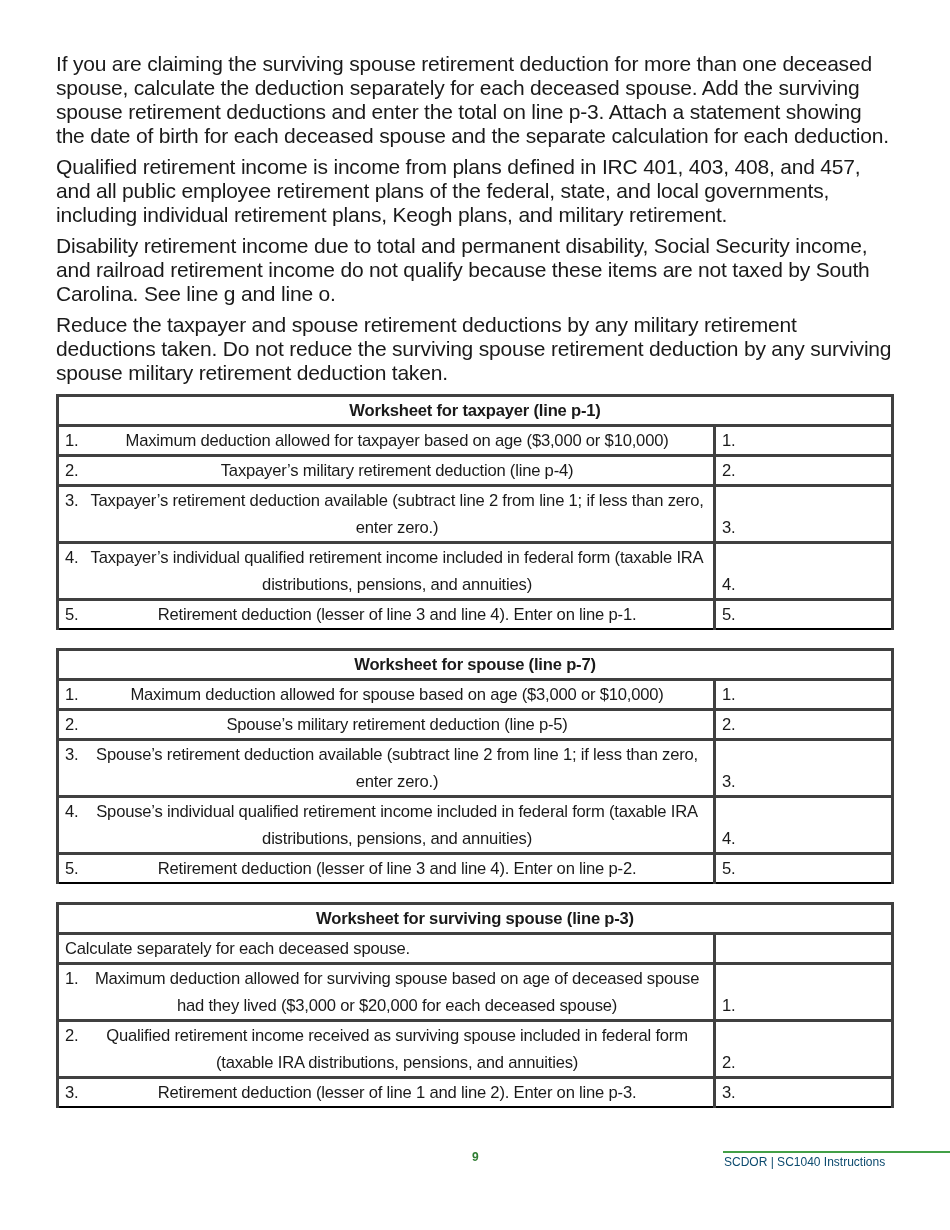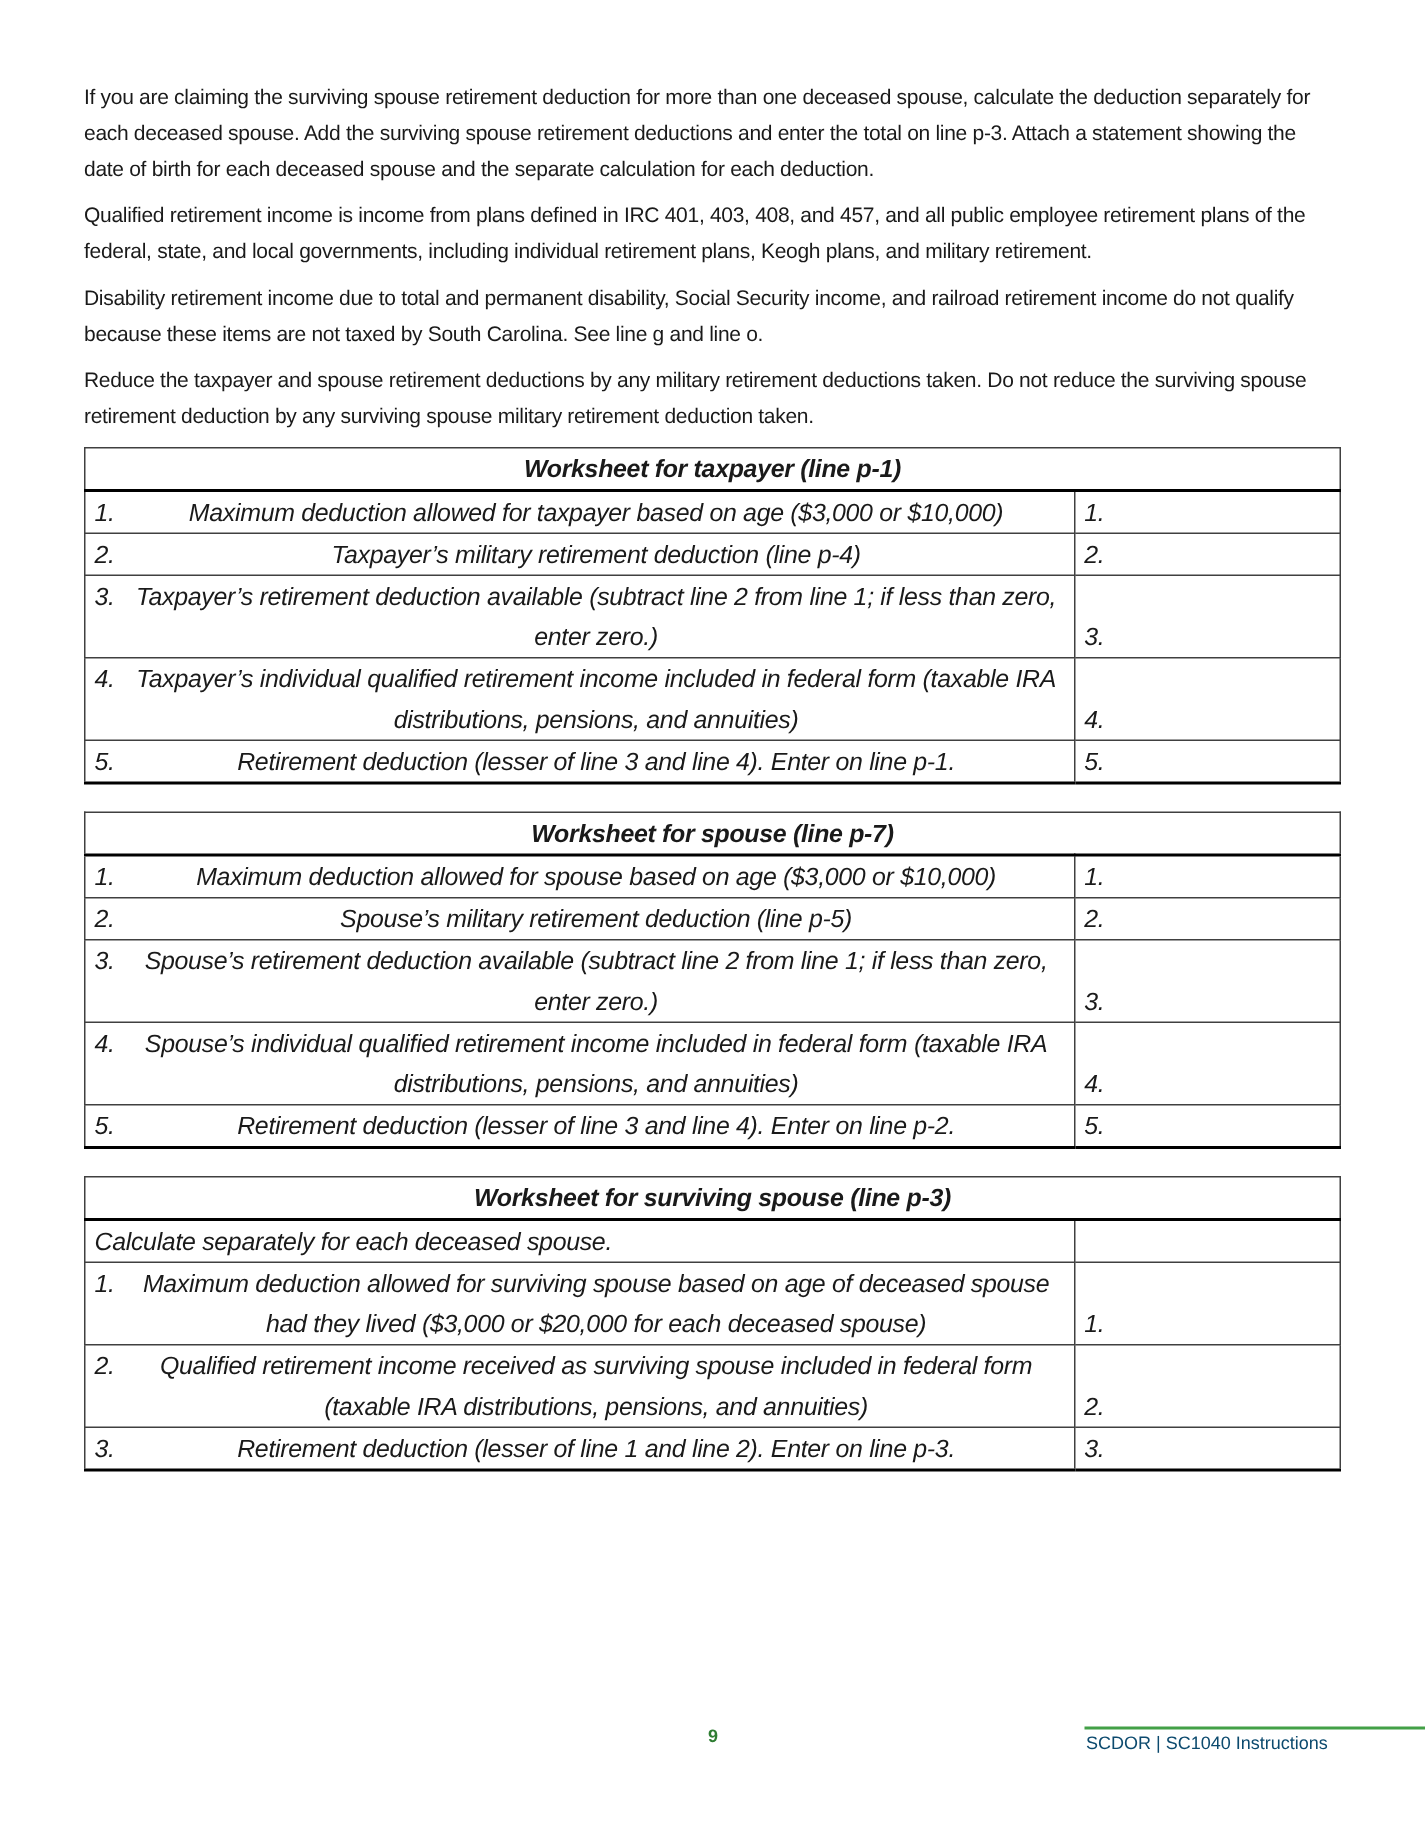--- a/index.html
+++ b/index.html
@@ -1,23 +1,23 @@
 <!DOCTYPE html>
 <html><head>
 <meta charset="utf-8">
 <style>
   html, body { margin: 0; padding: 0; background: #ffffff; }
   body { width: 950px; height: 1230px; position: relative; overflow: hidden;
          font-family: "Liberation Sans", sans-serif; color: #1a1a1a; }
   .content { position: absolute; left: 56px; top: 52px; width: 838px; }
-  p.para { margin: 0 0 7px 0; font-size: 14px; line-height: 24px; letter-spacing: -0.2px; }
+  p.para { margin: 0 0 7px 0; font-size: 21px; line-height: 24px; letter-spacing: -0.2px; }
   p.para b { font-weight: normal; }
   table.ws { width: 838px; border-collapse: collapse; margin-top: 9px; margin-bottom: 18px;
              font-size: 16.6px; letter-spacing: -0.2px; }
-  table.ws td, table.ws th { border: 1px solid #404040; padding: 0 6px; line-height: 27px; vertical-align: bottom; font-style: italic; }
+  table.ws td, table.ws th { border: 3px solid #404040; padding: 0 6px; line-height: 27px; vertical-align: bottom; }
   table.ws th { font-weight: bold; text-align: center; height: 27px; border-bottom: 2px solid #000; }
   table.ws tr:last-child td { border-bottom: 2px solid #000; }
   td.desc { width: 646px; }
   td.desc .num { display: inline-block; width: 22px; }
   td.desc .line { display: flex; }
   td.desc .txt { flex: 1; text-align: center; }
   td.ans { width: 164px; }
   .footer-page { position: absolute; left: 472px; top: 1150px; font-size: 12px; font-weight: bold; color: #2e7d32; }
   .footer-rule { position: absolute; left: 723px; top: 1151px; width: 227px; height: 2px; background: #43a047; }
   .footer-title { position: absolute; left: 724px; top: 1155px; font-size: 12px; color: #0c4a6e; }

